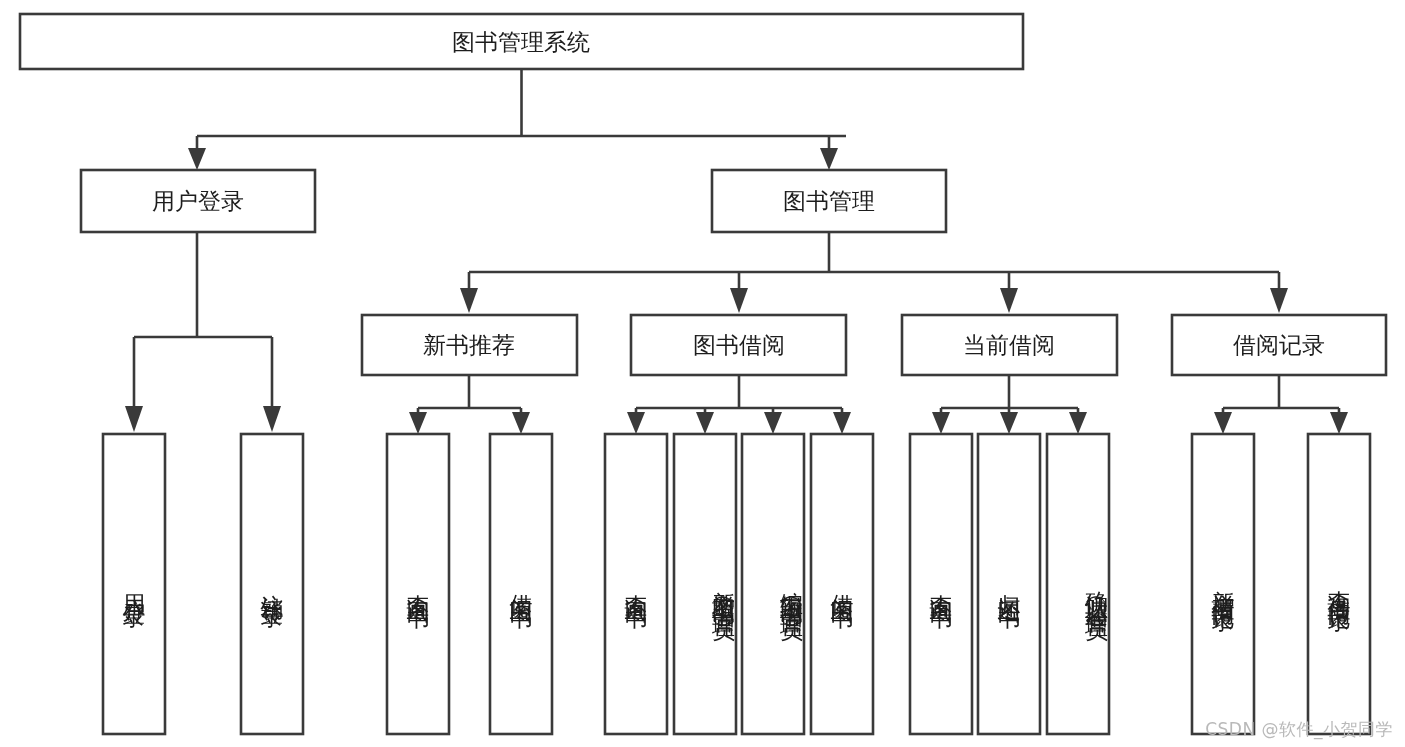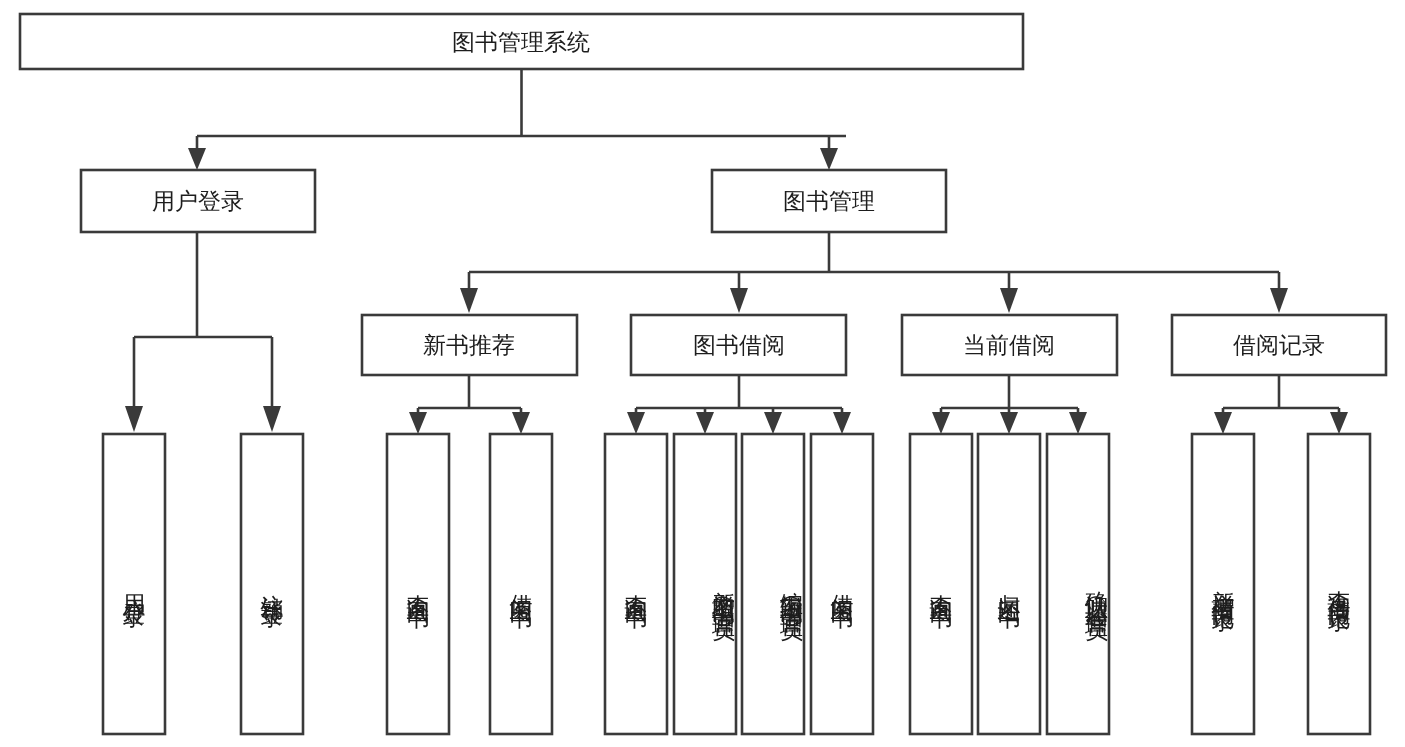--- a/index.html
+++ b/index.html
@@ -199,13 +199,14 @@
   <div class="vtext" style="left:742px; top:434px; width:62px; height:300px; align-items:flex-start; padding-top:14px; box-sizing:border-box;">编辑图书（管理员）</div>
   <div class="vtext" style="left:811px; top:434px; width:62px; height:300px;">借阅图书</div>
 
   <div class="vtext" style="left:910px; top:434px; width:62px; height:300px;">查询图书</div>
   <div class="vtext" style="left:978px; top:434px; width:62px; height:300px;">归还图书</div>
   <div class="vtext" style="left:1047px; top:434px; width:62px; height:300px; align-items:flex-start; padding-top:14px; box-sizing:border-box;">确认归还（管理员）</div>
 
   <div class="vtext" style="left:1192px; top:434px; width:62px; height:300px;">新增借阅记录</div>
   <div class="vtext" style="left:1308px; top:434px; width:62px; height:300px;">查询借阅记录</div>
 
+  <div class="watermark">CSDN @软件_小贺同学</div>
 </div>
 
 </body></html>

